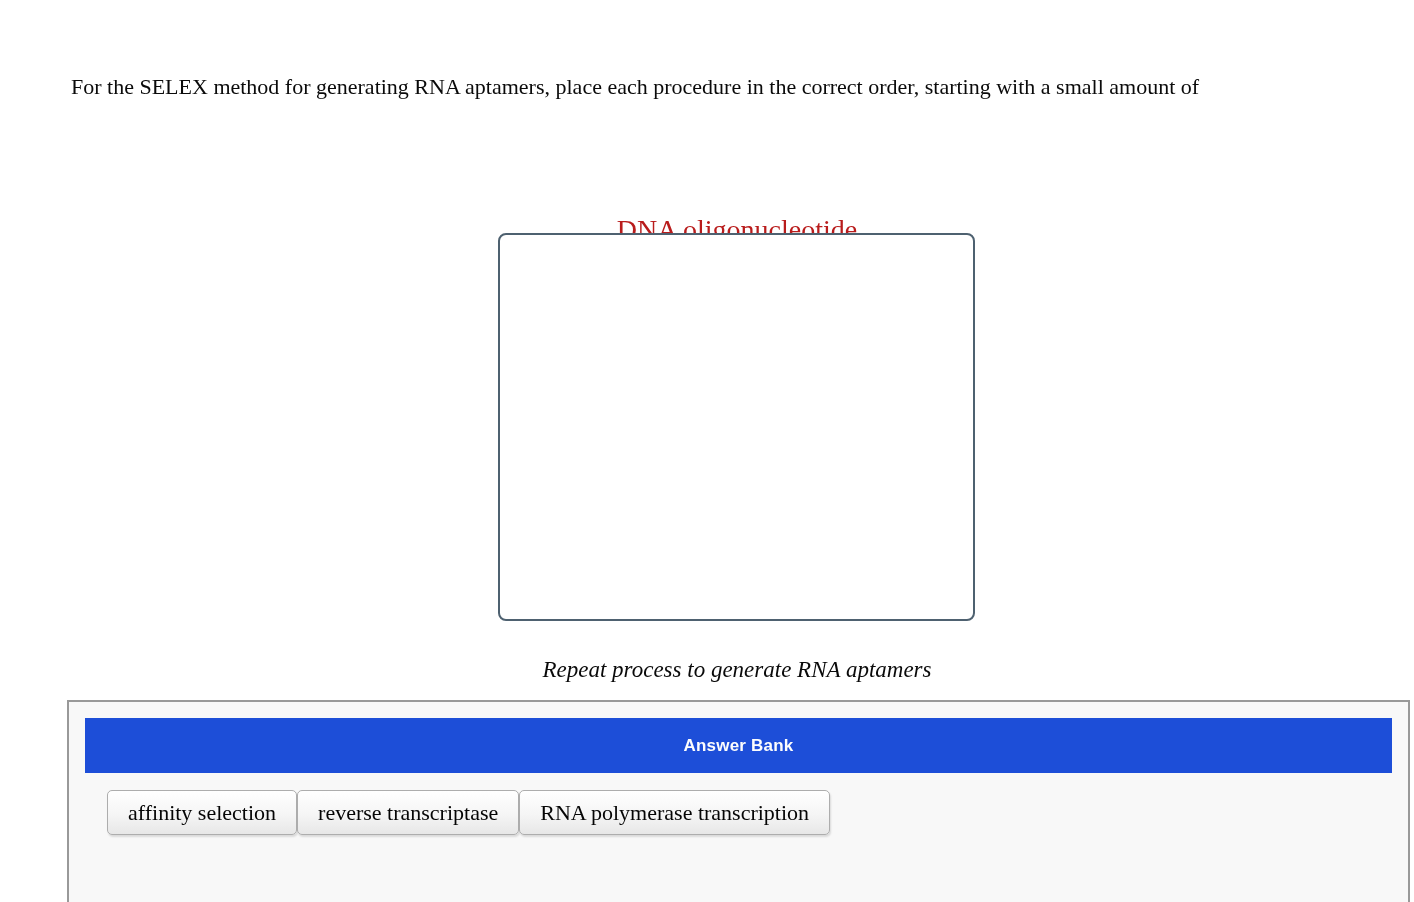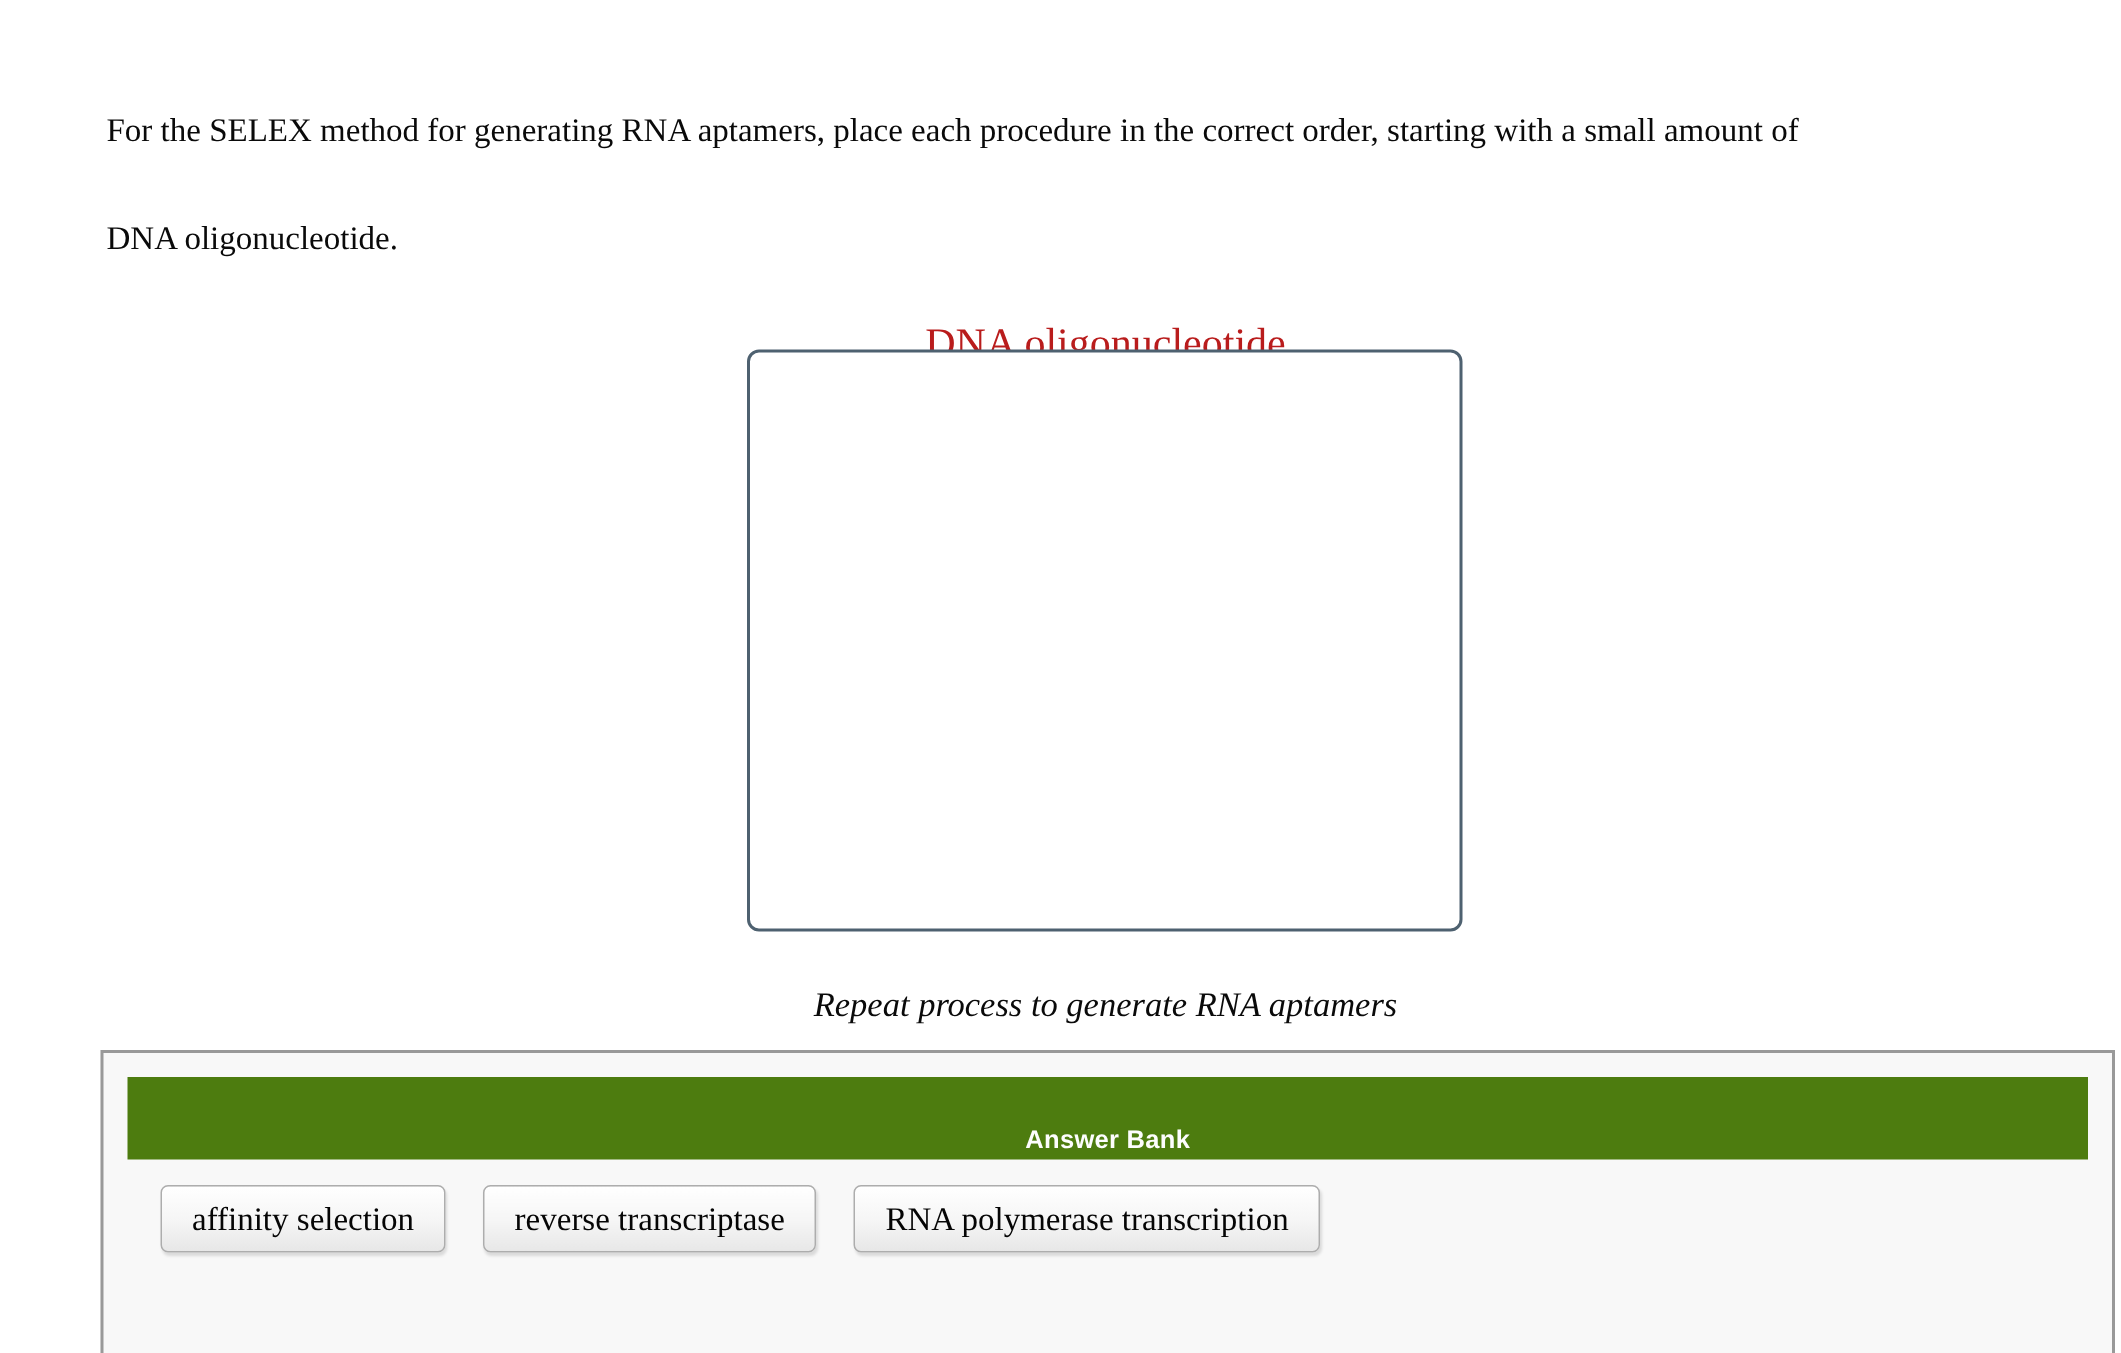--- a/index.html
+++ b/index.html
@@ -53,36 +53,35 @@
   .answer-bank {
     position: absolute;
     left: 35px; top: 668px;
     width: 1343px; height: 222px;
     background: #f8f8f8;
     border: 2px solid #999999;
     border-bottom-width: 3px;
   }
   .answer-bank-header {
     width: 100%; height: 55px;
-    background: #4d7c0f;
+    background: #1d4ed8;
     display: flex;
-    align-items: flex-start;
+    align-items: center;
     justify-content: center;
   }
   .answer-bank-title {
     font-family: "Liberation Sans", sans-serif;
     font-size: 17px;
     font-weight: 600;
     color: #fdfdfd;
     letter-spacing: 0.2px;
   }
   .answer-bank-items {
     display: flex;
     flex-direction: row;
-    gap: 25px;
     padding: 17px 0 0 22px;
   }
   .bank-item {
     height: 45px;
     display: inline-flex;
     align-items: center;
     padding: 0 20px;
     font-family: "Liberation Serif", "DejaVu Serif", serif;
     font-size: 22px;
     color: #050505;
@@ -94,21 +93,20 @@
     white-space: nowrap;
   }
 </style>
 </head>
 <body>
 
 <div id="stage">
 
   <div class="question">
     <div>For the SELEX method for generating RNA aptamers, place each procedure in the correct order, starting with a small amount of</div>
-    <div>DNA oligonucleotide.</div>
   </div>
 
   <div class="drop-zone-label">DNA oligonucleotide</div>
 
   <div class="drop-zone"></div>
 
   <div class="drop-zone-caption">Repeat process to generate RNA aptamers</div>
 
   <div class="answer-bank">
     <div class="answer-bank-header">

